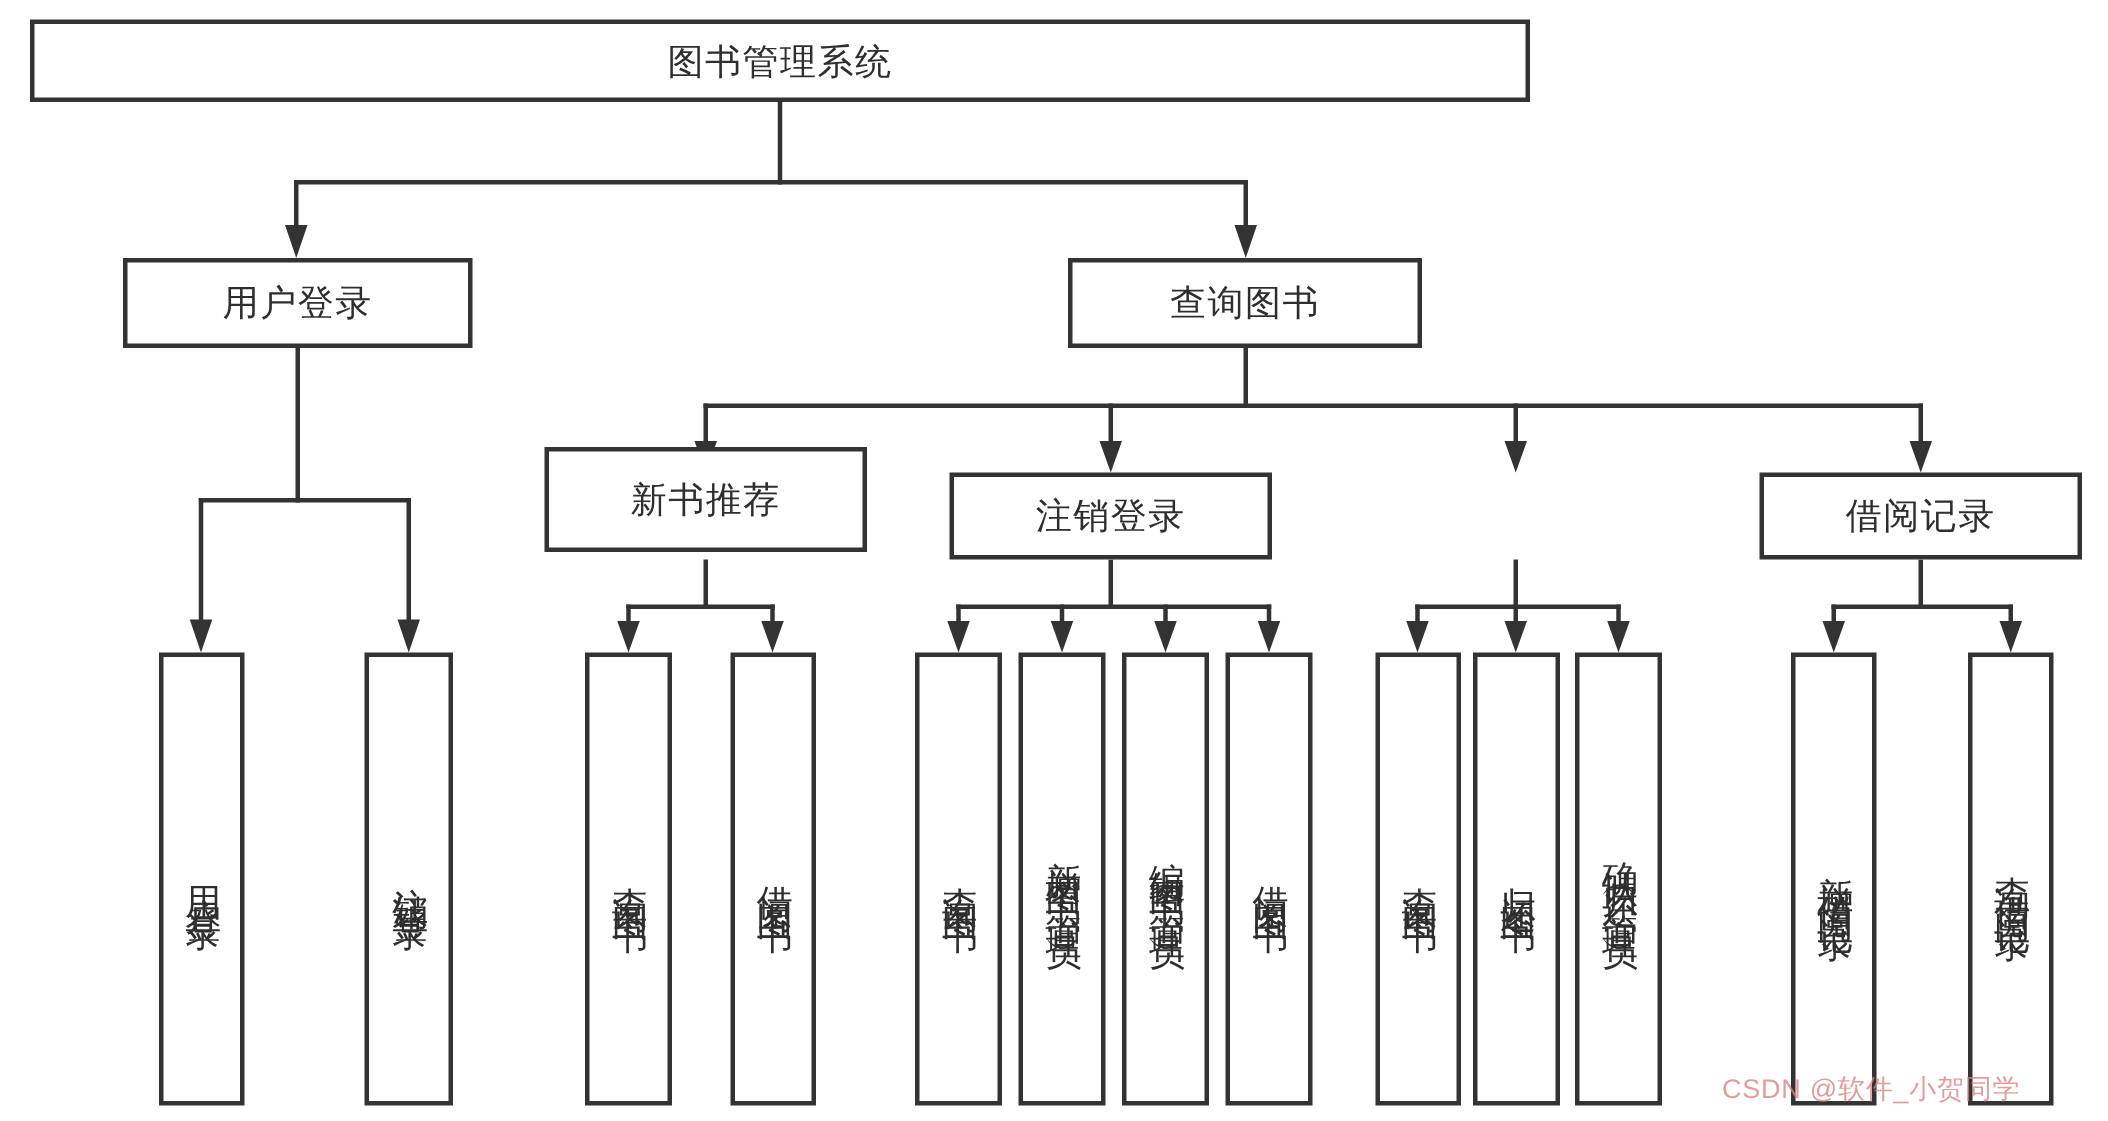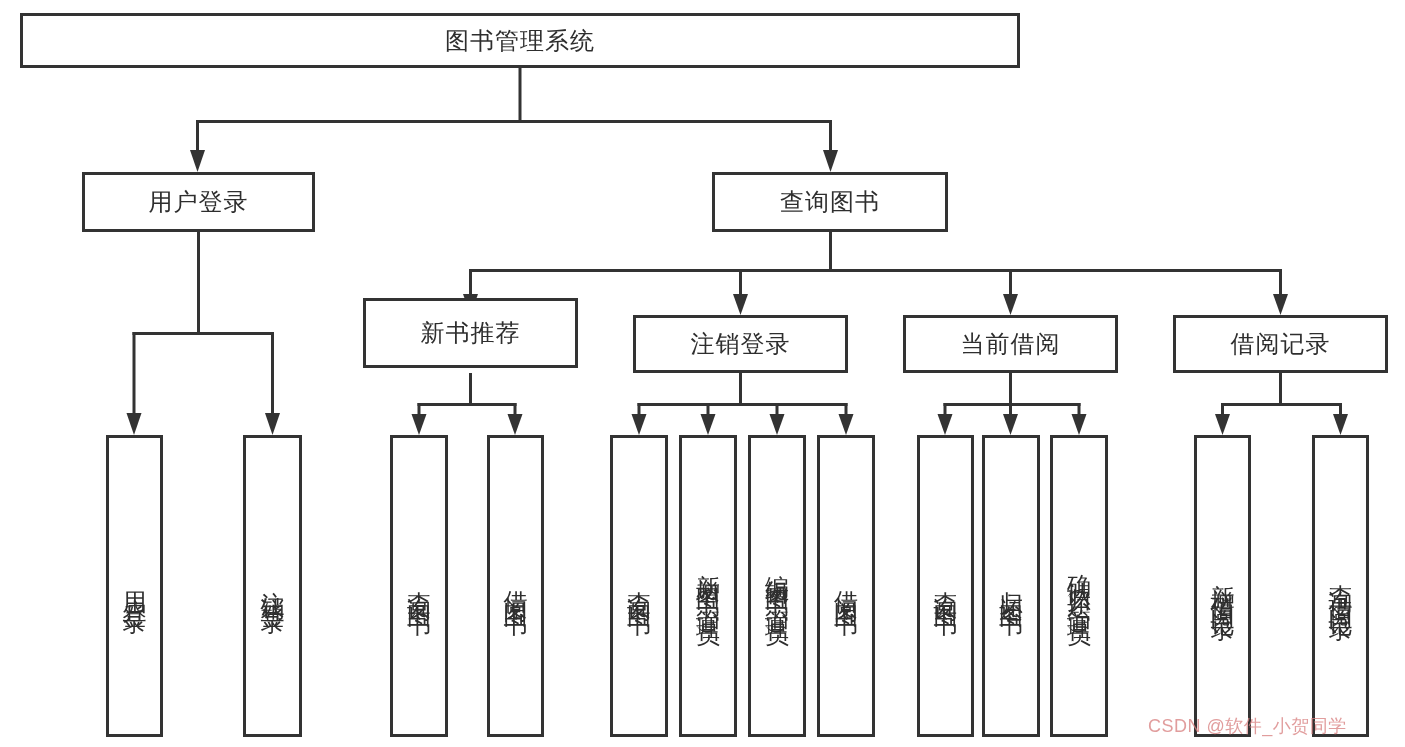--- a/index.html
+++ b/index.html
@@ -113,21 +113,20 @@
     </g>
   </svg>
 
   <div class="box" style="left:20px;top:13px;width:1000px;height:55px">图书管理系统</div>
 
   <div class="box" style="left:82px;top:172px;width:233px;height:60px">用户登录</div>
   <div class="box" style="left:712px;top:172px;width:236px;height:60px">查询图书</div>
 
   <div class="box" style="left:363px;top:298px;width:215px;height:70px">新书推荐</div>
   <div class="box" style="left:633px;top:315px;width:215px;height:58px">注销登录</div>
-  <div class="box" style="left:903px;top:315px;width:215px;height:58px">当前借阅</div>
   <div class="box" style="left:1173px;top:315px;width:215px;height:58px">借阅记录</div>
 
   <div class="box v" style="left:106px;top:435px;width:57px;height:302px">用户登录</div>
   <div class="box v" style="left:243px;top:435px;width:59px;height:302px">注销登录</div>
 
   <div class="box v" style="left:390px;top:435px;width:58px;height:302px">查询图书</div>
   <div class="box v" style="left:487px;top:435px;width:57px;height:302px">借阅图书</div>
 
   <div class="box v" style="left:610px;top:435px;width:58px;height:302px">查询图书</div>
   <div class="box v" style="left:679px;top:435px;width:58px;height:302px">新增图书（管理员）</div>

